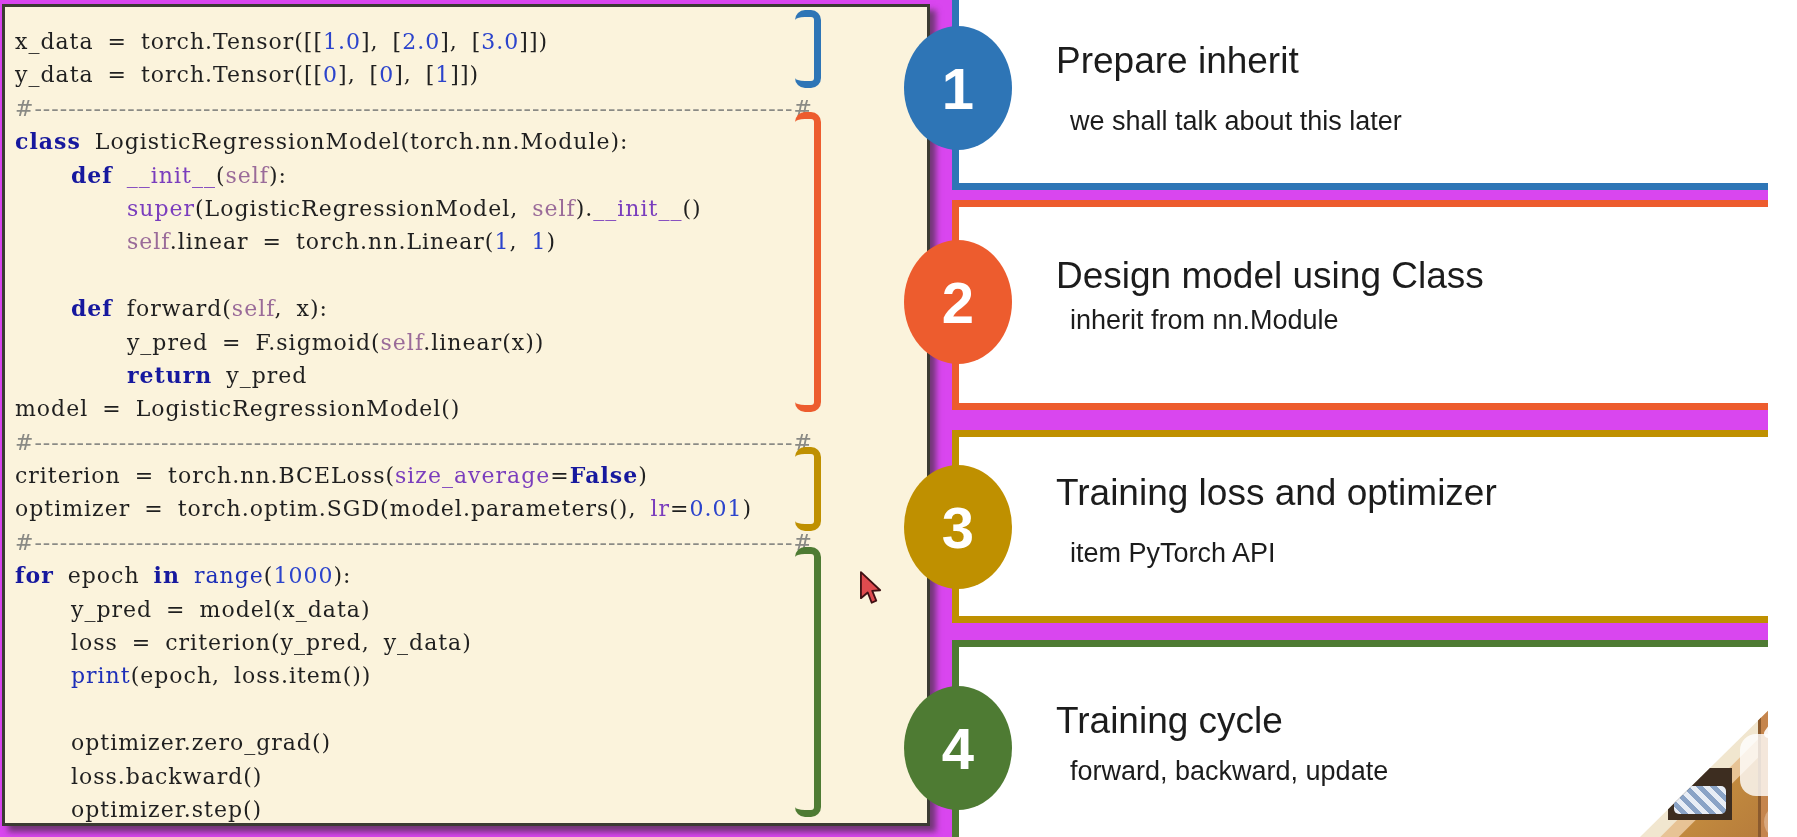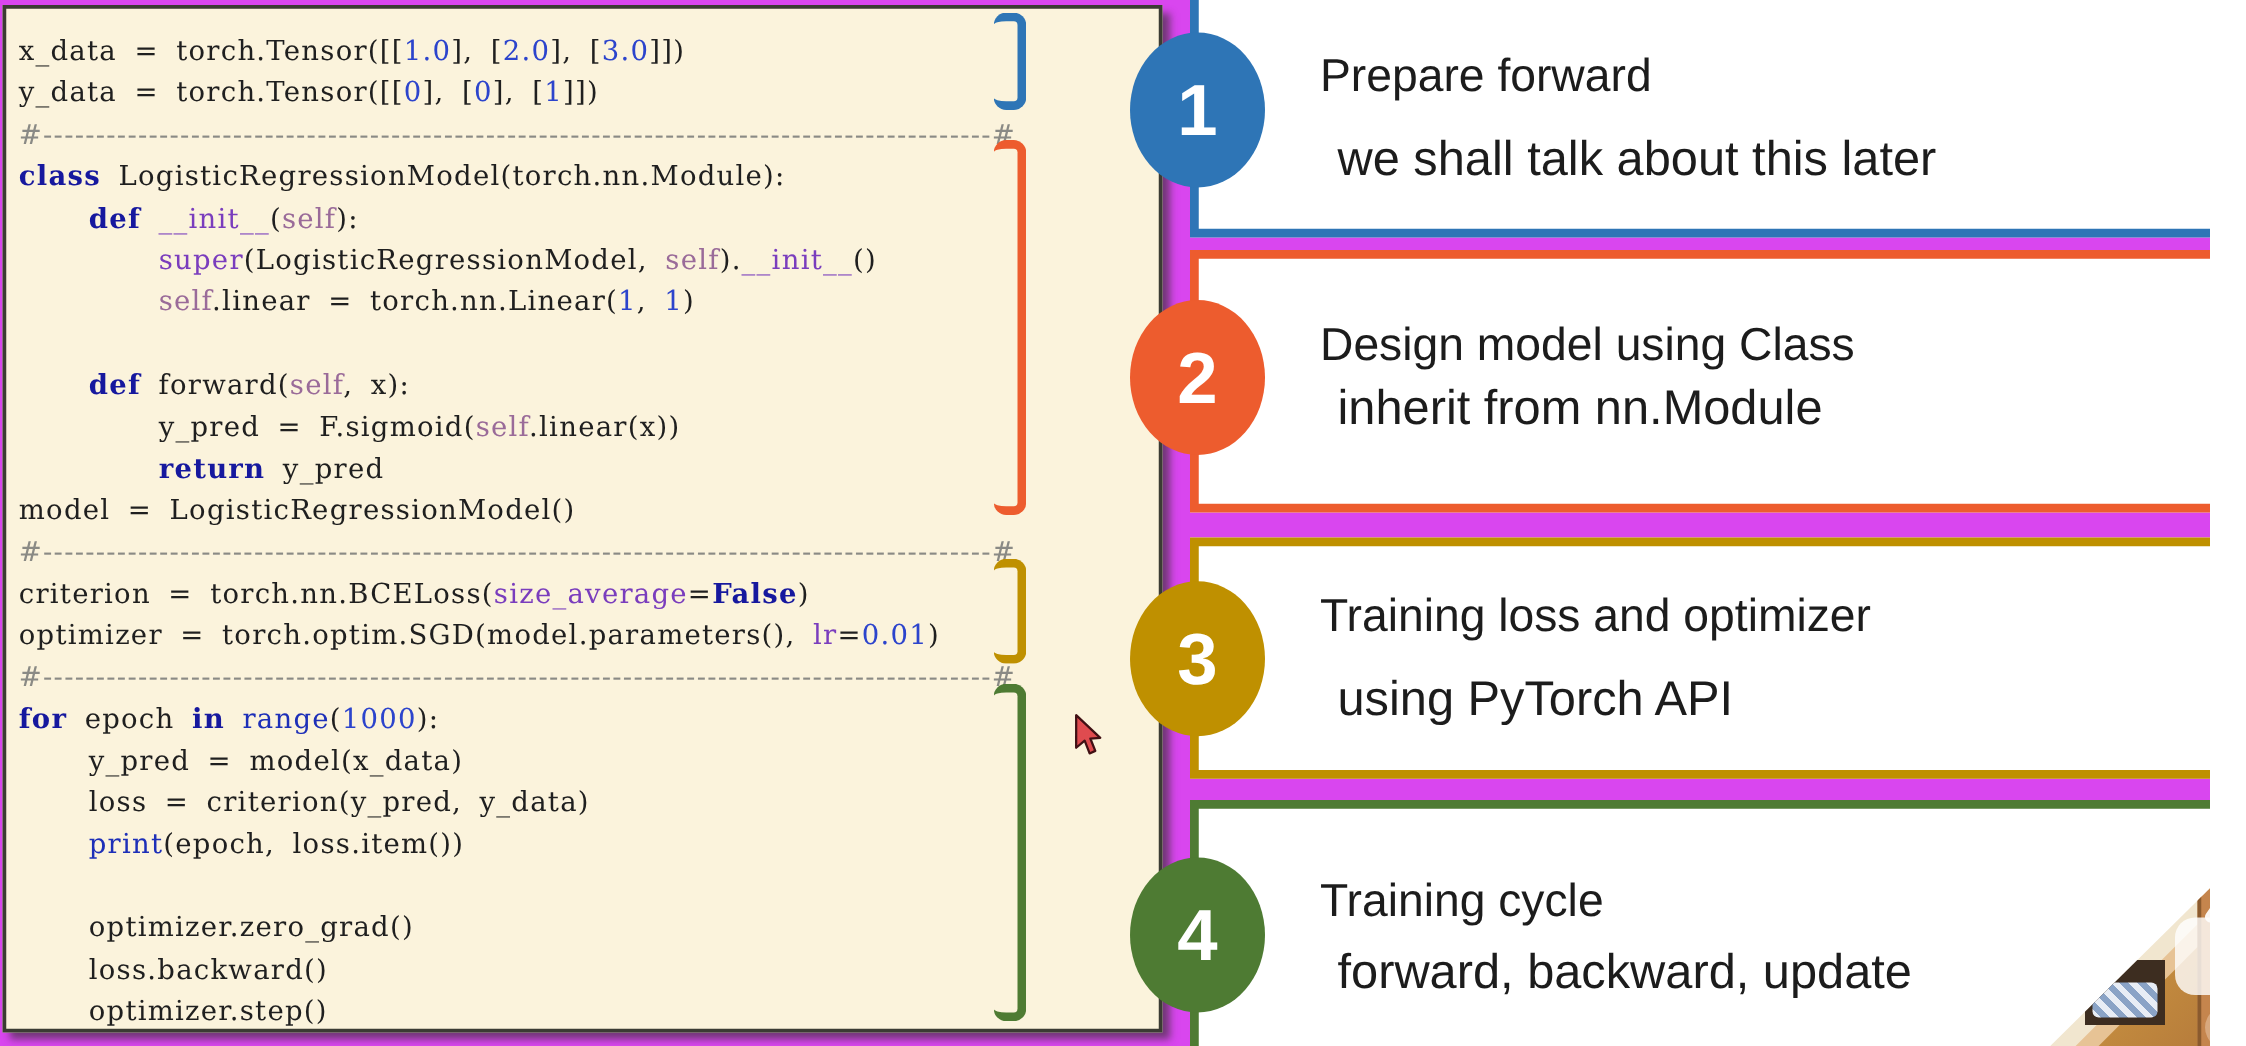--- a/index.html
+++ b/index.html
@@ -38,21 +38,21 @@
   .step-3 .step-box{top:430px;height:193px;}
   .step-4 .step-box{top:640px;height:240px;}
   .step-circle{position:absolute;left:904px;width:108px;height:124px;border-radius:50%;
                background:var(--c);display:flex;align-items:center;justify-content:center;z-index:4;}
   .step-1 .step-circle{top:26px;}
   .step-2 .step-circle{top:240px;}
   .step-3 .step-circle{top:465px;}
   .step-4 .step-circle{top:686px;}
   .step-num{color:#fff;font-weight:bold;font-size:58px;font-family:"Liberation Sans",sans-serif;}
   .step-title{position:absolute;left:1056px;font-size:37px;color:var(--title);z-index:2;}
-  .step-subtitle{position:absolute;left:1070px;font-size:39px;color:var(--title);z-index:2;}
+  .step-subtitle{position:absolute;left:1070px;font-size:27px;color:var(--title);z-index:2;}
   .step-1 .step-title{top:40px;}   .step-1 .step-subtitle{top:106px;}
   .step-2 .step-title{top:255px;}  .step-2 .step-subtitle{top:305px;}
   .step-3 .step-title{top:472px;}  .step-3 .step-subtitle{top:538px;}
   .step-4 .step-title{top:700px;}  .step-4 .step-subtitle{top:756px;}
 
   
   .photo{position:absolute;left:1640px;top:682px;width:157px;height:155px;z-index:5;
          clip-path:polygon(100% 0,0 100%,100% 100%);background:#f1e6cf;}
   .photo .wood{position:absolute;left:0;top:0;width:100%;height:100%;
                clip-path:polygon(100% 14%,22% 100%,100% 100%);
@@ -95,38 +95,38 @@
   <div class="bracket bk2" style="border-color: rgb(237, 92, 46);"></div>
   <div class="bracket bk3" style="border-color: rgb(191, 144, 0);"></div>
   <div class="bracket bk4" style="border-color: rgb(78, 123, 51);"></div>
 
   <div>
       <div class="step step-1" style="--c: #2E75B6;">
       <div class="step-box"></div>
       <div class="step-circle">
         <span class="step-num">1</span>
       </div>
-      <div class="step-title">Prepare forward</div>
+      <div class="step-title">Prepare inherit</div>
       <div class="step-subtitle">we shall talk about this later</div>
     </div>
       <div class="step step-2" style="--c: #ED5C2E;">
       <div class="step-box"></div>
       <div class="step-circle">
         <span class="step-num">2</span>
       </div>
       <div class="step-title">Design model using Class</div>
       <div class="step-subtitle">inherit from nn.Module</div>
     </div>
       <div class="step step-3" style="--c: #BF9000;">
       <div class="step-box"></div>
       <div class="step-circle">
         <span class="step-num">3</span>
       </div>
       <div class="step-title">Training loss and optimizer</div>
-      <div class="step-subtitle">using PyTorch API</div>
+      <div class="step-subtitle">item PyTorch API</div>
     </div>
       <div class="step step-4" style="--c: #4E7B33;">
       <div class="step-box"></div>
       <div class="step-circle">
         <span class="step-num">4</span>
       </div>
       <div class="step-title">Training cycle</div>
       <div class="step-subtitle">forward, backward, update</div>
     </div>
     </div>

